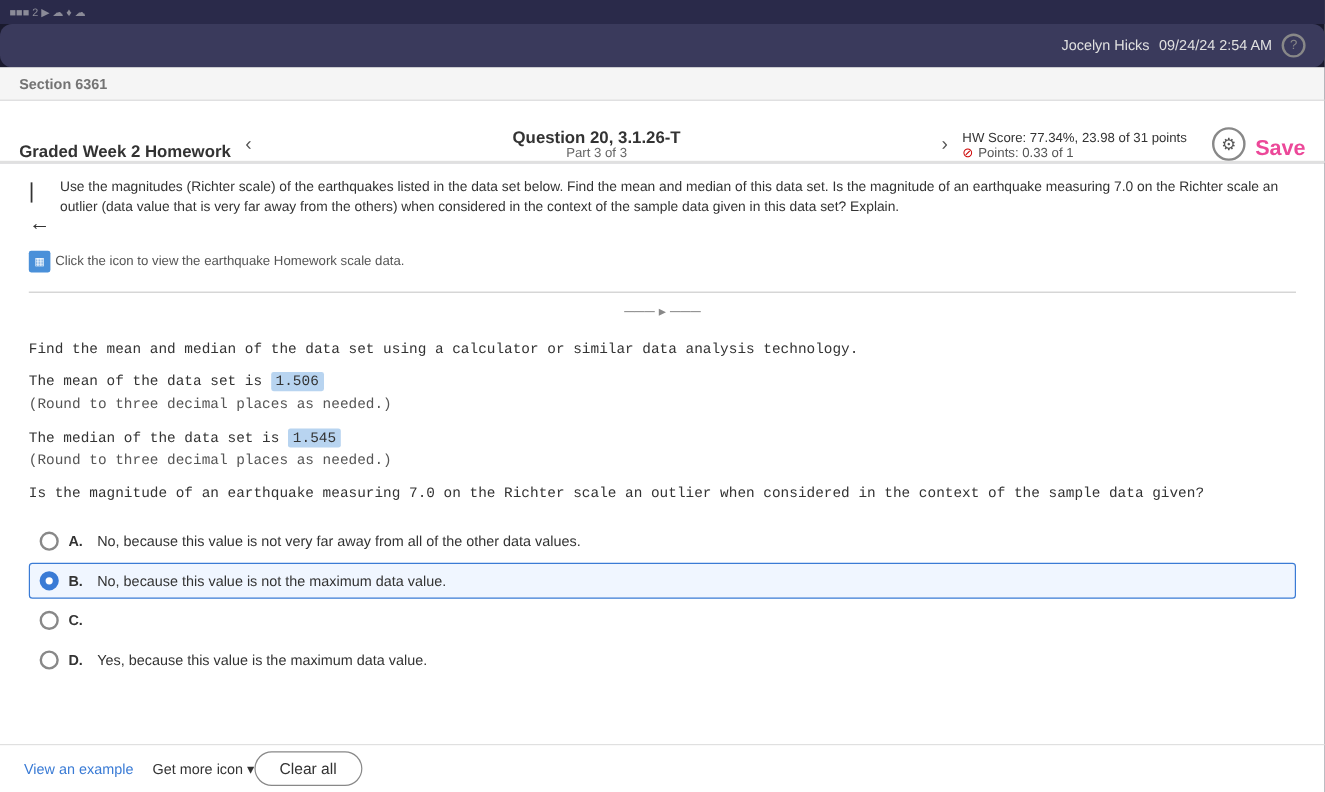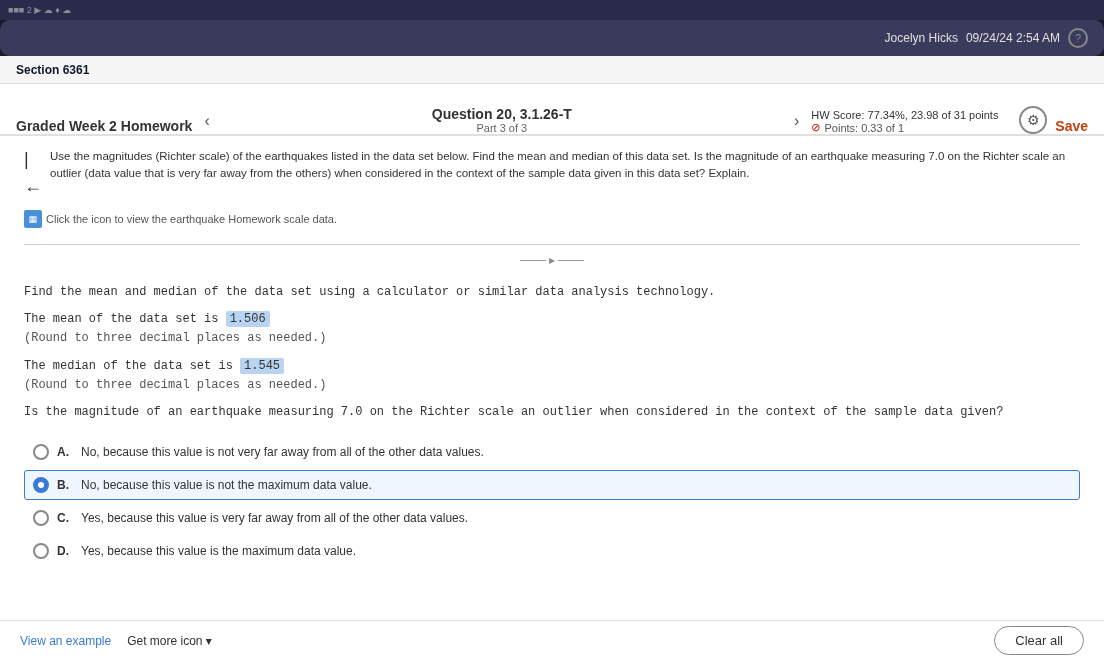--- a/index.html
+++ b/index.html
@@ -44,21 +44,21 @@
     }
 
     
     .section-bar {
       background: #f5f5f5;
       height: 28px;
       display: flex;
       align-items: center;
       padding: 0 16px;
       font-size: 12px;
-      color: #0f172a;
+      color: #737373;
       border-bottom: 1px solid #ddd;
     }
 
     
     .nav-bar {
       background: #ffffff;
       height: 52px;
       display: flex;
       align-items: flex-end;
       padding: 0 16px;
@@ -123,23 +123,23 @@
       align-items: center;
       justify-content: center;
       font-size: 14px;
       cursor: pointer;
       color: #555;
     }
 
     .save-btn {
       background: none;
       border: none;
-      font-size: 14px;
+      font-size: 18px;
       font-weight: bold;
-      color: #c2410c;
+      color: #ec4899;
       cursor: pointer;
       margin-top: 27px;
     }
 
     
     .main-content {
       background: #ffffff;
       height: calc(660px - 20px - 36px - 28px - 52px - 40px);
       overflow-y: auto;
       padding: 12px 24px;
@@ -253,21 +253,21 @@
       border-radius: 50%;
       background: white;
     }
 
     
     .bottom-bar {
       background: #ffffff;
       height: 40px;
       display: flex;
       align-items: center;
-      justify-content: space-between;
+      justify-content: flex-start;
       padding: 0 20px;
       border-top: 1px solid #e0e0e0;
     }
 
     .bottom-links {
       display: flex;
       gap: 16px;
       font-size: 12px;
       color: #3a7bd5;
     }
@@ -427,21 +427,20 @@
 
     <div class="radio-option selected">
       <div class="radio-circle filled"></div>
       <span style="font-weight:bold; margin-right:4px;">B.</span>
       <span>No, because this value is not the maximum data value.</span>
     </div>
 
     <div class="radio-option unselected">
       <div class="radio-circle"></div>
       <span style="font-weight:bold; margin-right:4px;">C.</span>
-      <span>Yes, because this value is very far away from all of the other data values.</span>
     </div>
 
     <div class="radio-option unselected">
       <div class="radio-circle"></div>
       <span style="font-weight:bold; margin-right:4px;">D.</span>
       <span>Yes, because this value is the maximum data value.</span>
     </div>
 
   </div>
 

